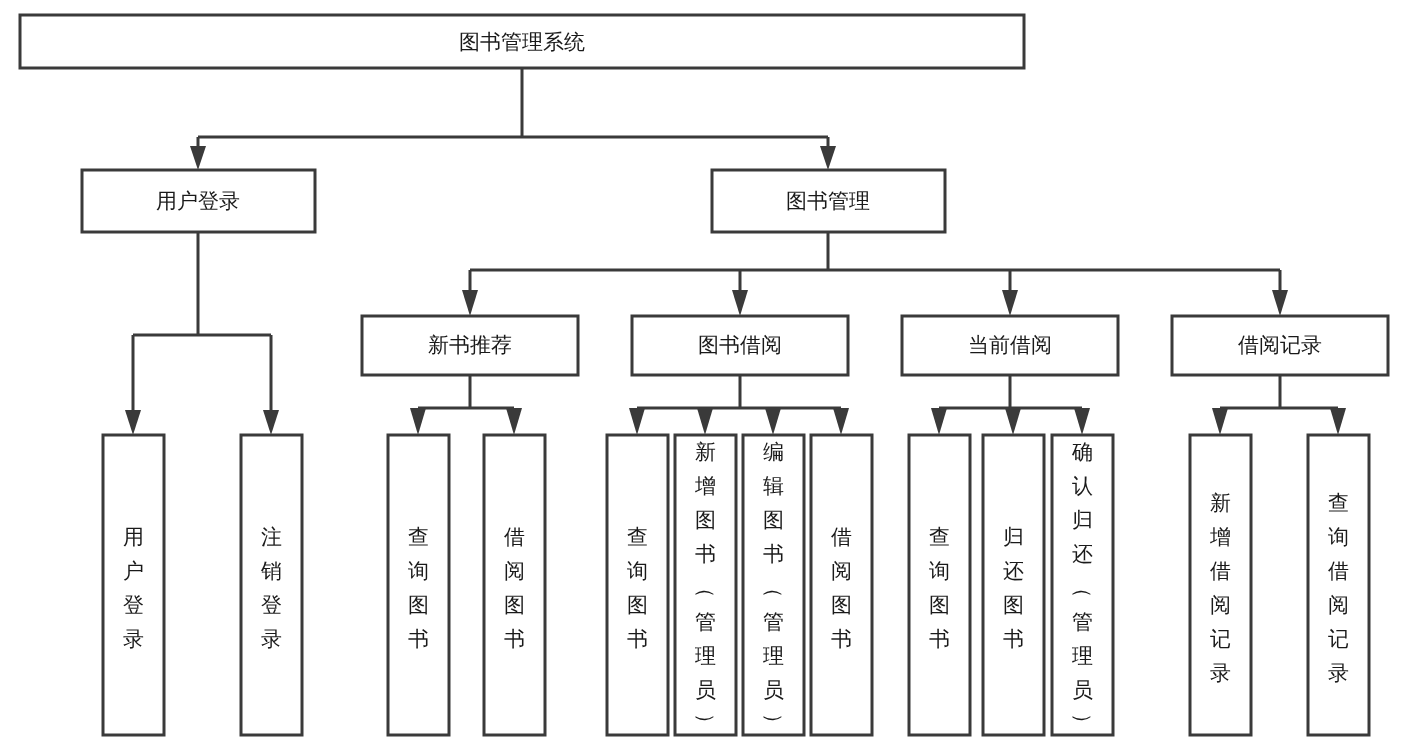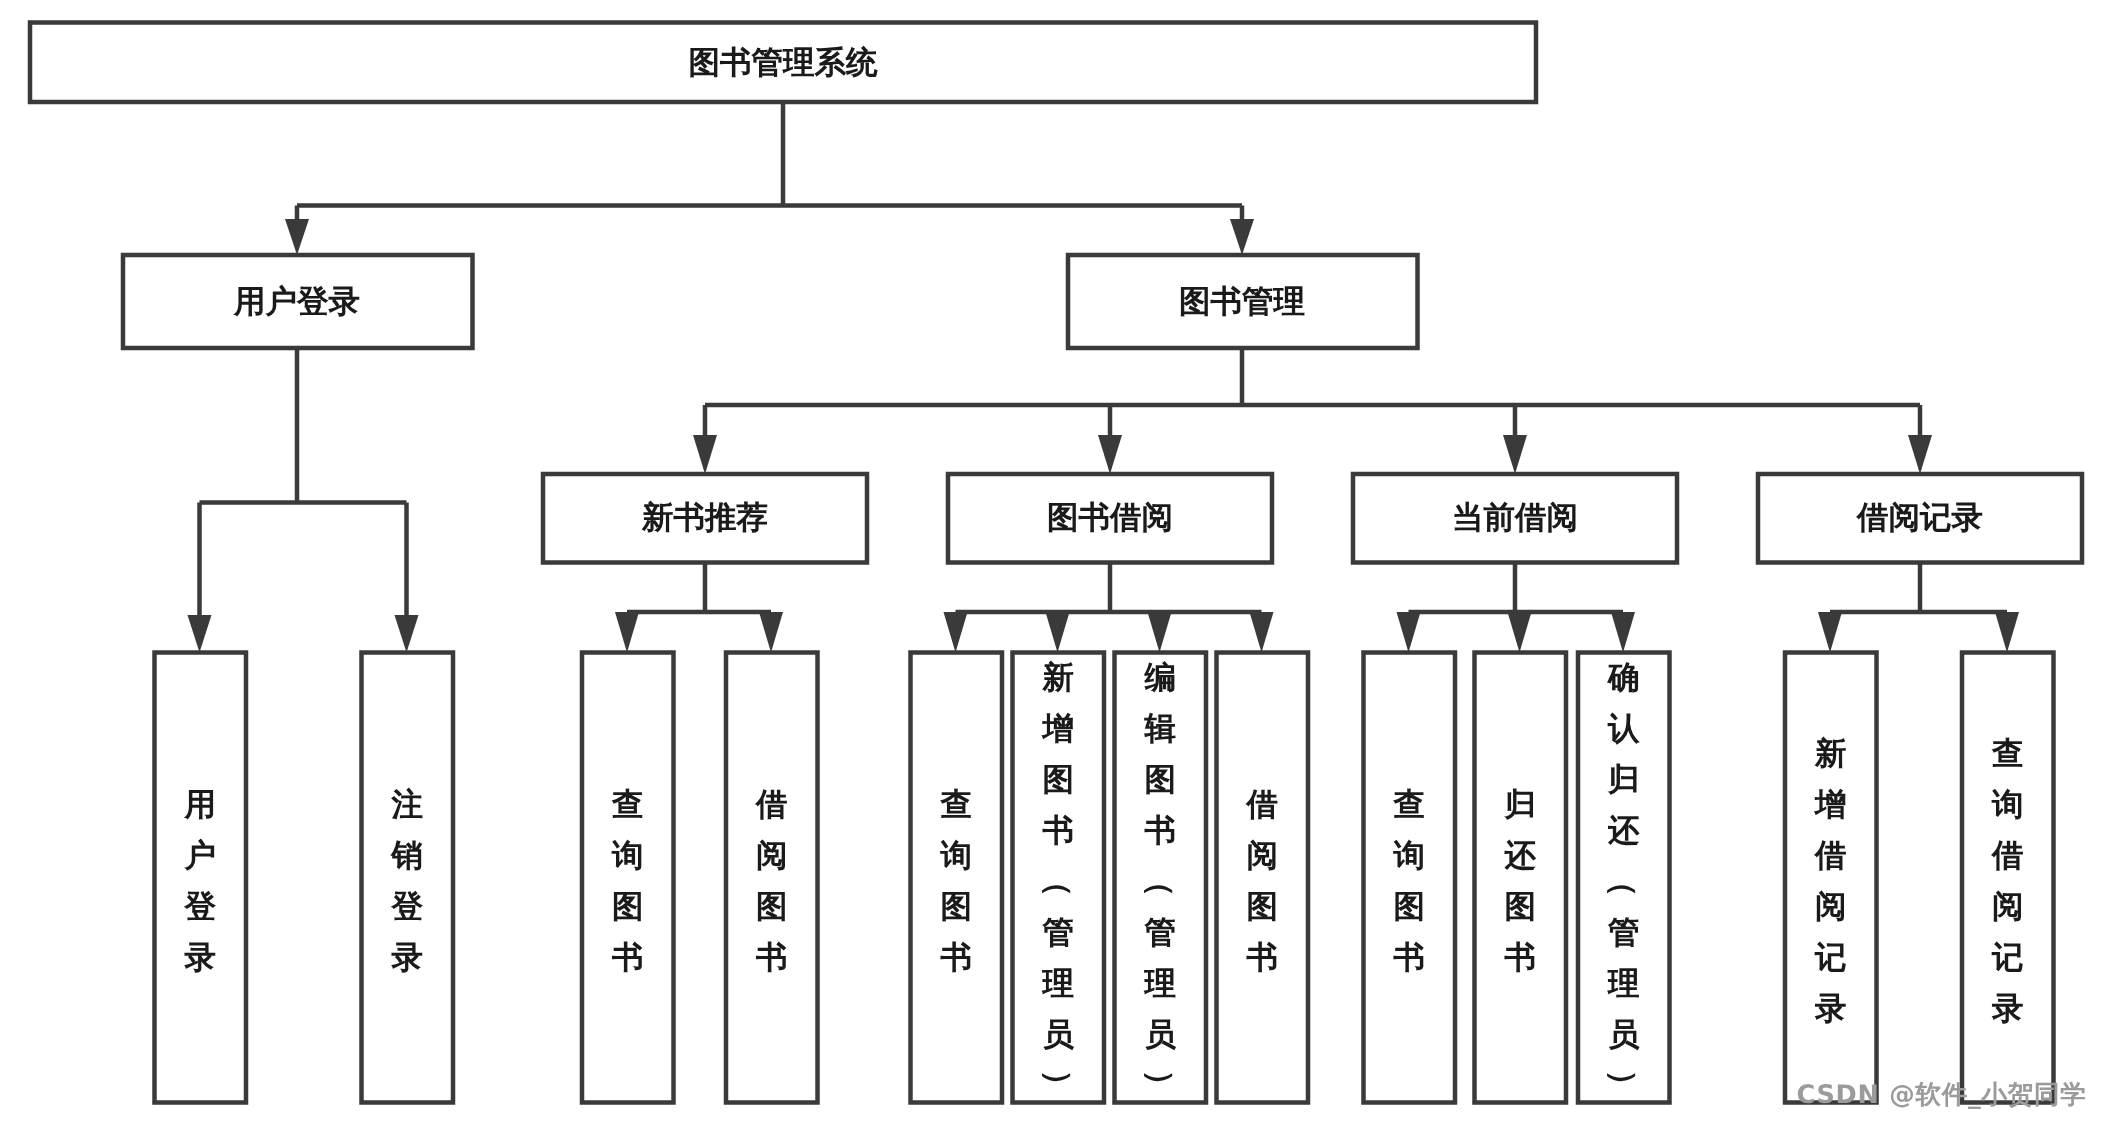--- a/index.html
+++ b/index.html
@@ -13,21 +13,20 @@
     font-family: "DejaVu Sans", "Liberation Sans", sans-serif;
     position: relative;
     overflow: hidden;
   }
   #diagram-root {
     position: absolute;
     left: 0;
     top: 0;
     width: 1405px;
     height: 747px;
-    font-weight: bold;
   }
   svg.diagram {
     display: block;
     width: 1405px;
     height: 747px;
   }
   .node-box {
     fill: #ffffff;
     stroke: #3a3a3a;
     stroke-width: 3;
@@ -255,14 +254,13 @@
           <text class="node-label-v" x="1338.5" y="543.52">询</text>
           <text class="node-label-v" x="1338.5" y="577.52">借</text>
           <text class="node-label-v" x="1338.5" y="611.52">阅</text>
           <text class="node-label-v" x="1338.5" y="645.52">记</text>
           <text class="node-label-v" x="1338.5" y="679.52">录</text>
         </g>
       </g>
 
   </svg>
 
-  <div class="watermark">CSDN @软件_小贺同学</div>
 </div>
 
 </body></html>

